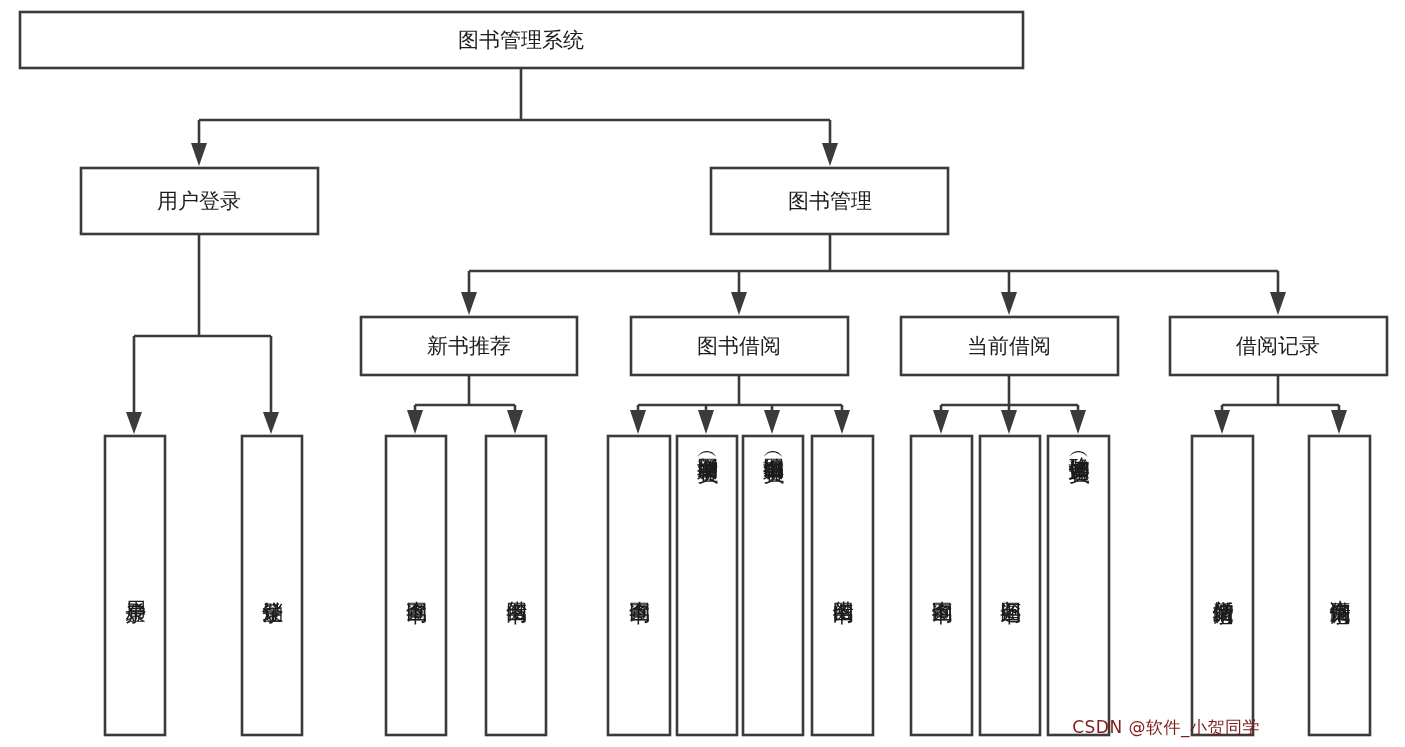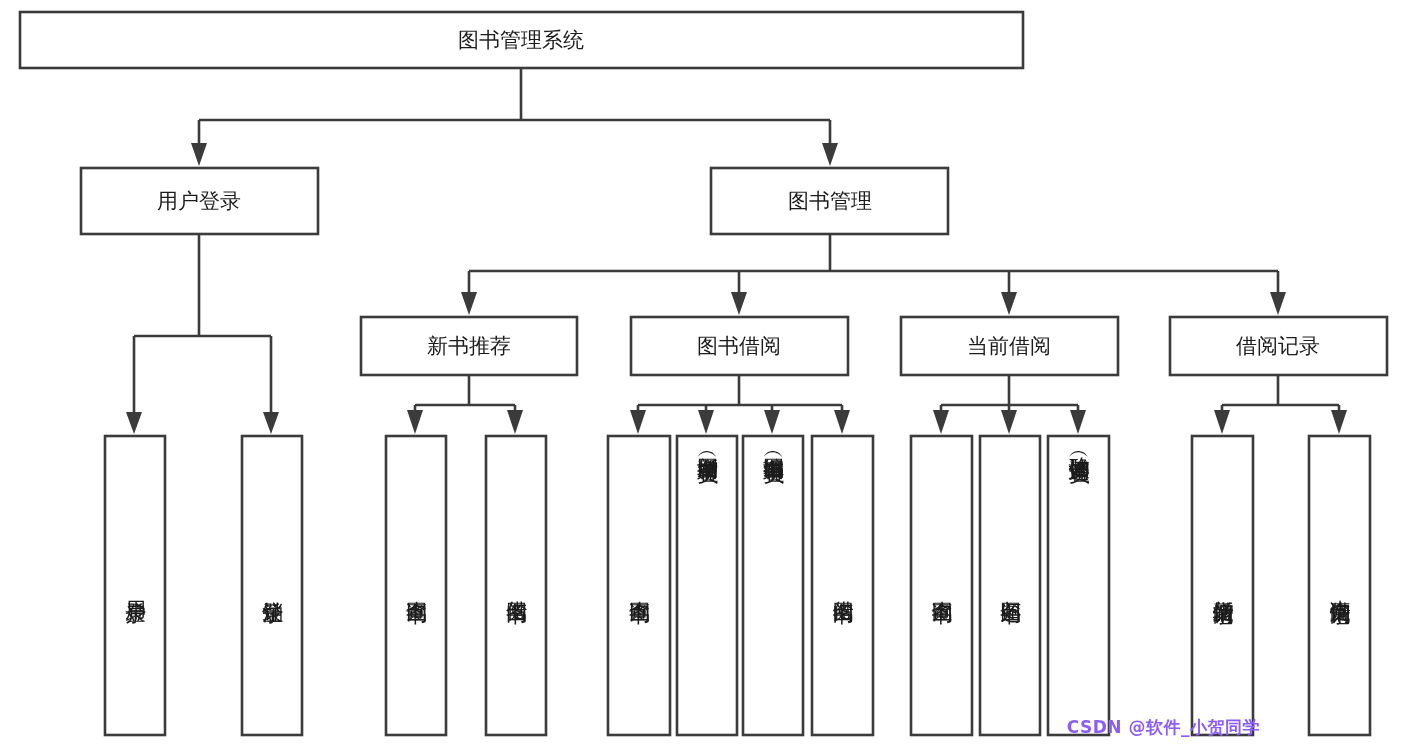--- a/index.html
+++ b/index.html
@@ -63,24 +63,23 @@
     color: #1c1c1c;
     letter-spacing: 1px;
     white-space: nowrap;
   }
   .watermark {
     position: absolute;
     right: 18px;
     bottom: 8px;
     font-family: "DejaVu Sans", "Liberation Sans", sans-serif;
     font-size: 17px;
-    color: #8b5cf6;
+    color: #7f1d1d;
     white-space: nowrap;
     letter-spacing: 0.5px;
-    font-weight: bold;
   }
 </style>
 </head>
 <body>
 
 <div id="diagram-root">
 
   <svg class="flow" viewBox="0 0 1405 747">
 
     <g>

